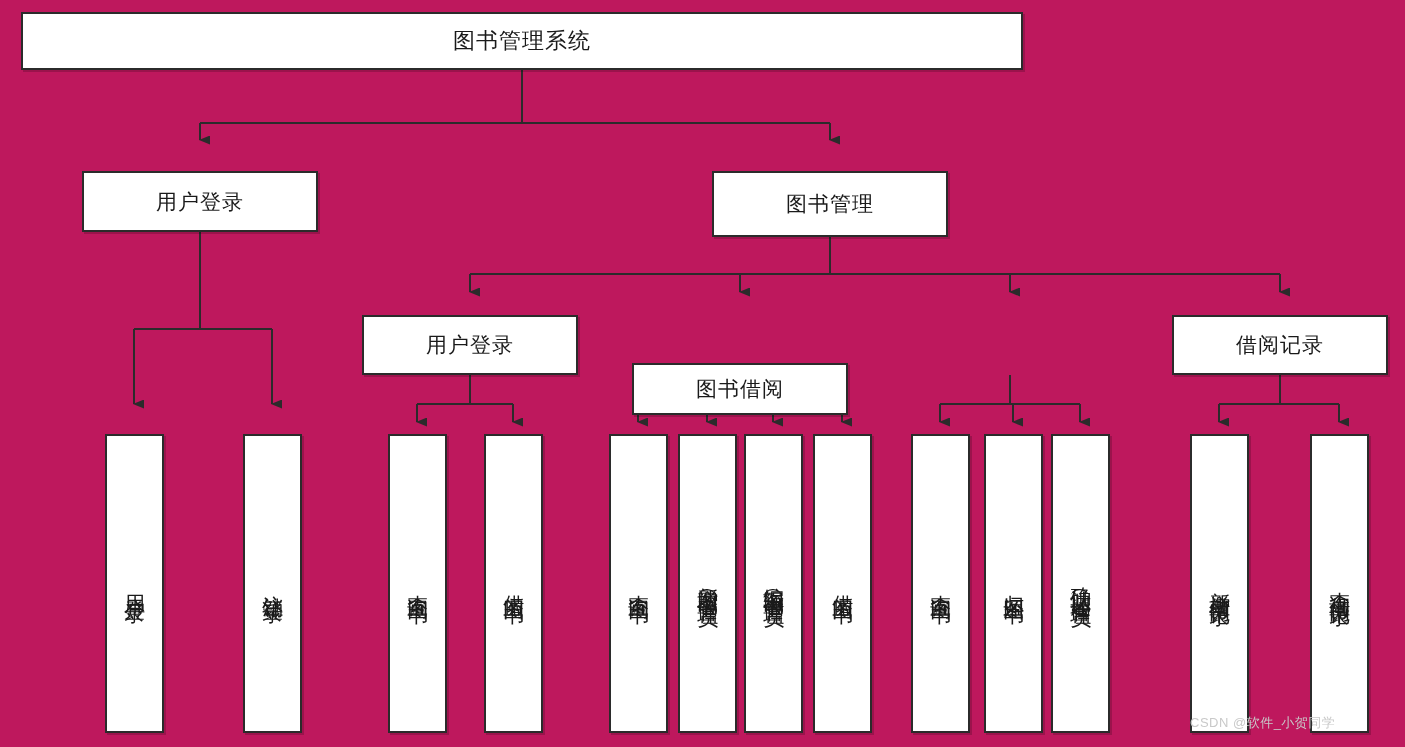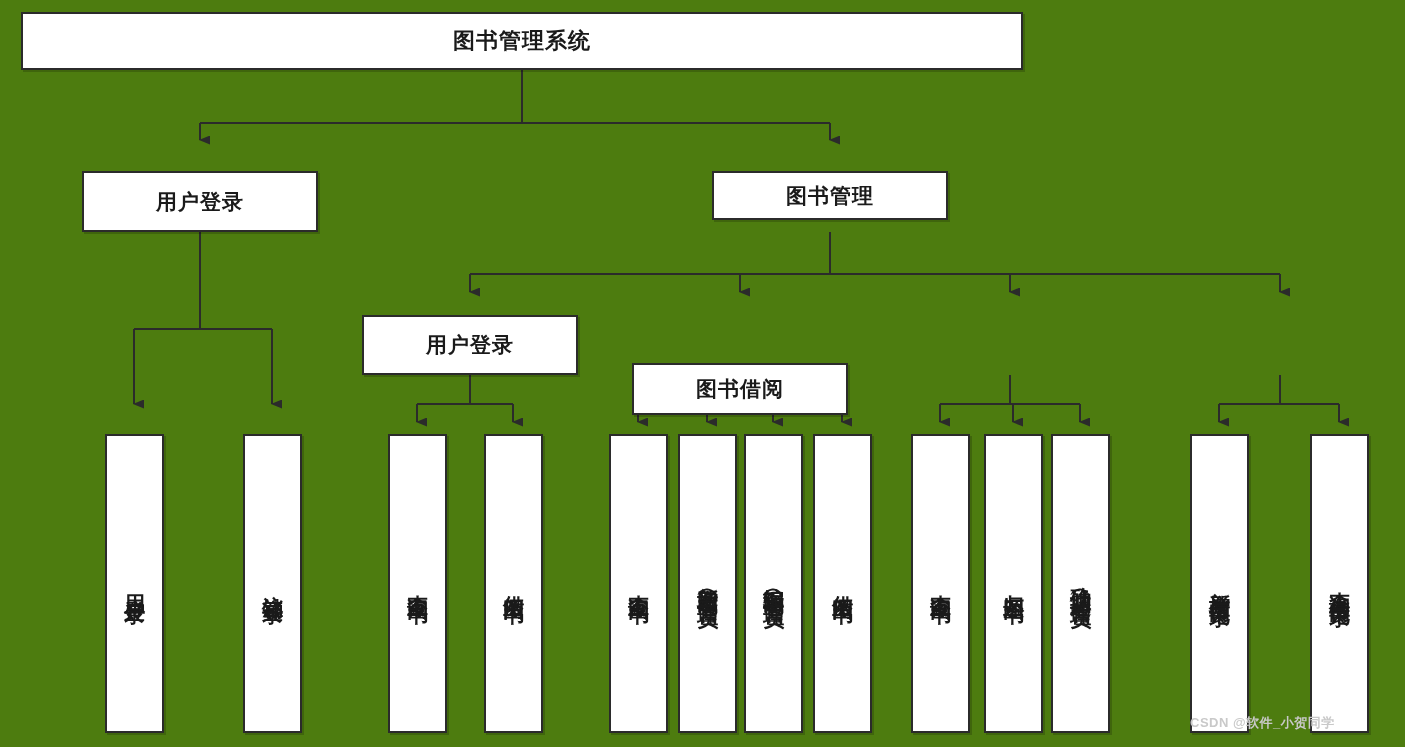--- a/index.html
+++ b/index.html
@@ -8,23 +8,22 @@
     padding: 0;
     background: #ffffff;
   }
   body {
     font-family: "Liberation Sans", "DejaVu Sans", sans-serif;
   }
   #canvas {
     position: relative;
     width: 1405px;
     height: 747px;
-    background: #4d7c0f;
+    background: #be185d;
     overflow: hidden;
-    font-weight: bold;
   }
   #wires {
     position: absolute;
     left: 0;
     top: 0;
     width: 1405px;
     height: 747px;
     pointer-events: none;
   }
   .node {
@@ -124,29 +123,32 @@
     </g>
   </svg>
 
   <div class="node horiz root" style="left: 21px; top: 12px; width: 1002px; height: 58px;">
     <span>图书管理系统</span>
   </div>
 
   <div class="node horiz" style="left: 82px; top: 171px; width: 236px; height: 61px;">
     <span>用户登录</span>
   </div>
-  <div class="node horiz" style="left: 712px; top: 171px; width: 236px; height: 49px;">
+  <div class="node horiz" style="left: 712px; top: 171px; width: 236px; height: 66px;">
     <span>图书管理</span>
   </div>
 
   <div class="node horiz" style="left: 362px; top: 315px; width: 216px; height: 60px;">
     <span>用户登录</span>
   </div>
   <div class="node horiz" style="left: 632px; top: 315px; width: 216px; height: 52px; margin-top: 48px;">
     <span>图书借阅</span>
+  </div>
+  <div class="node horiz" style="left: 1172px; top: 315px; width: 216px; height: 60px;">
+    <span>借阅记录</span>
   </div>
 
   <div class="node vert" style="left: 105px; top: 434px; width: 59px; height: 299px;">
     <span class="vlabel">用户登录</span>
   </div>
   <div class="node vert" style="left: 243px; top: 434px; width: 59px; height: 299px;">
     <span class="vlabel">注销登录</span>
   </div>
   <div class="node vert" style="left: 388px; top: 434px; width: 59px; height: 299px;">
     <span class="vlabel">查询图书</span>

